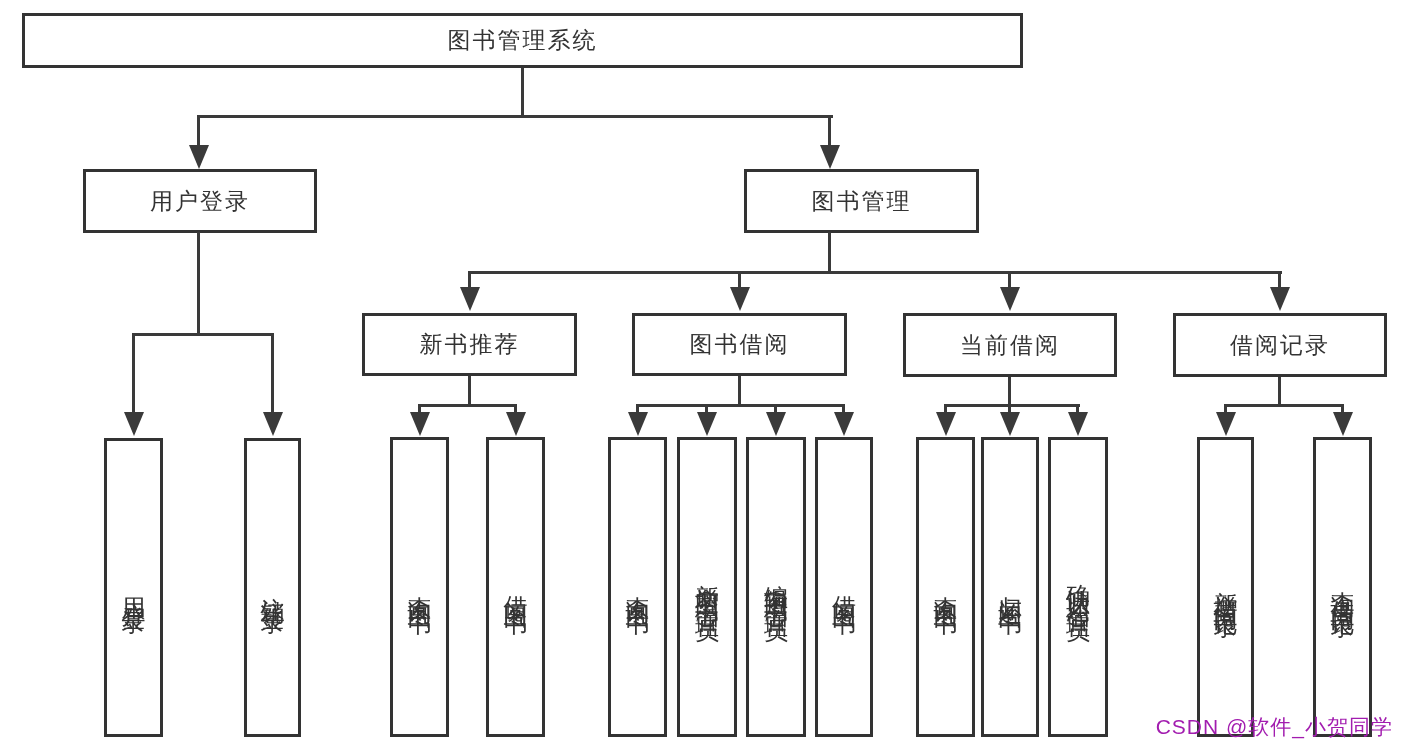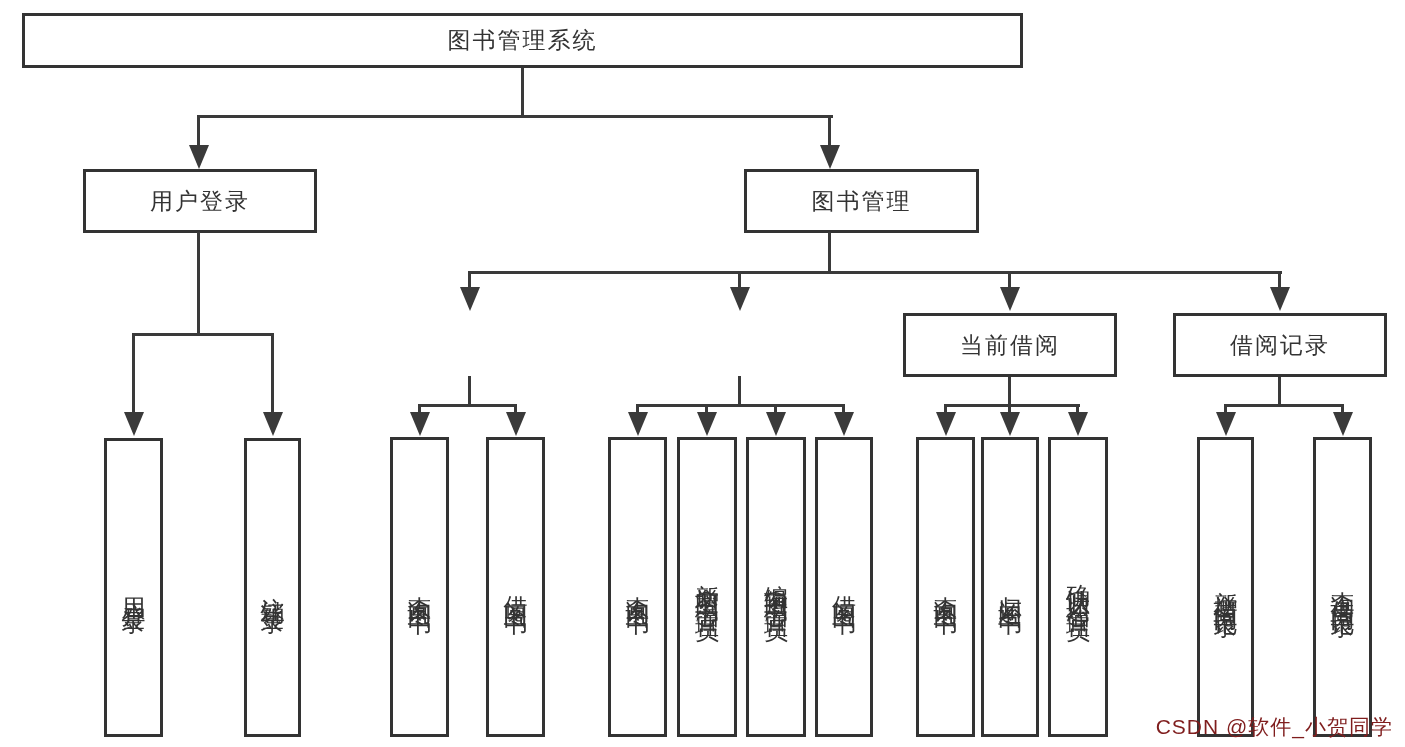--- a/index.html
+++ b/index.html
@@ -6,21 +6,21 @@
   body{font-family:"Liberation Sans","DejaVu Sans",sans-serif;}
   .stage{position:relative;width:1405px;height:747px;background:#ffffff;overflow:hidden;color:#333333;}
   .node{position:absolute;box-sizing:border-box;border:3px solid #333333;background:#ffffff;
         display:flex;align-items:center;justify-content:center;}
   .hbox{font-size:23px;letter-spacing:2px;white-space:nowrap;}
   .vbox .vtext{writing-mode:vertical-lr;text-orientation:mixed;font-size:24px;letter-spacing:5px;line-height:1;}
   .hline,.vline{position:absolute;background:#3a3a3a;}
   .arrow{position:absolute;width:3px;background:#3a3a3a;}
   .arrow::after{content:"";position:absolute;top:100%;left:50%;margin-left:-10px;width:0;height:0;
         border-left:10px solid transparent;border-right:10px solid transparent;border-top:24px solid #3a3a3a;}
-  .watermark{position:absolute;right:12px;bottom:6px;font-size:21px;color:#7f1d1d;z-index:5;
+  .watermark{position:absolute;right:12px;bottom:6px;font-size:21px;color:#a21caf;z-index:5;
         letter-spacing:1px;white-space:nowrap;}
 </style>
 </head>
 <body>
 
 <div class="stage">
 
   <div class="node hbox" style="left:22px;top:13px;width:1001px;height:55px">
     <span>图书管理系统</span>
   </div>
@@ -49,20 +49,26 @@
     <span class="vtext">注销登录</span>
   </div>
 
   <div class="vline" style="left:828px;top:232px;width:3px;height:42px"></div>
   <div class="hline" style="left:468px;top:271px;width:814px;height:3px"></div>
   <div class="arrow" style="left:468px;top:271px;height:16px"></div>
   <div class="arrow" style="left:738px;top:271px;height:16px"></div>
   <div class="arrow" style="left:1008px;top:271px;height:16px"></div>
   <div class="arrow" style="left:1278px;top:271px;height:16px"></div>
 
+  <div class="node hbox" style="left:362px;top:313px;width:215px;height:63px">
+    <span>新书推荐</span>
+  </div>
+  <div class="node hbox" style="left:632px;top:313px;width:215px;height:63px">
+    <span>图书借阅</span>
+  </div>
   <div class="node hbox" style="left:1173px;top:313px;width:214px;height:64px">
     <span>借阅记录</span>
   </div>
   <div class="node hbox" style="left:903px;top:313px;width:214px;height:64px">
     <span>当前借阅</span>
   </div>
 
   <div class="vline" style="left:468px;top:376px;width:3px;height:31px"></div>
   <div class="hline" style="left:418px;top:404px;width:99px;height:3px"></div>
   <div class="arrow" style="left:418px;top:404px;height:8px"></div>

